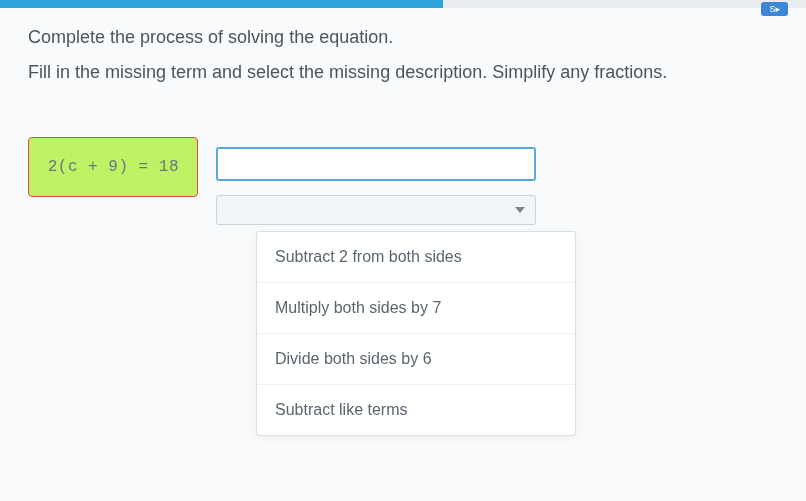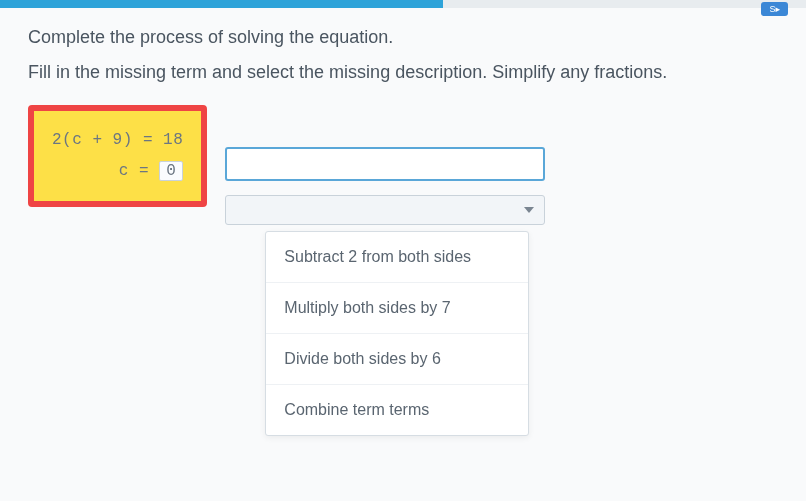--- a/index.html
+++ b/index.html
@@ -46,25 +46,26 @@
       font-size: 18px;
       line-height: 1.7;
       margin-bottom: 18px;
     }
     .work-area {
       display: flex;
       gap: 18px;
       align-items: flex-start;
     }
     .equation-panel {
-      border: 6px solid #ef4444;
-      background: #fde047;
+      border: 1px solid #ef4444;
+      background: #bef264;
       border-radius: 4px;
       padding: 14px 18px 14px 18px;
       min-width: 170px;
+      margin-top: 32px;
     }
     .eq-row {
       color: #6b7682;
       font-size: 16px;
       font-family: "Courier New", monospace;
       text-align: right;
       padding: 6px 0;
       letter-spacing: 0.5px;
     }
     .eq-answer-box {
@@ -106,21 +107,21 @@
       margin-bottom: 6px;
     }
     .caret-down {
       width: 0;
       height: 0;
       border-left: 5px solid transparent;
       border-right: 5px solid transparent;
       border-top: 6px solid #7a8591;
     }
     .dropdown-list {
-      width: 264px;
+      width: 320px;
       border: 1px solid #d6dde3;
       background: #fff;
       border-radius: 3px;
       box-shadow: 0 2px 6px rgba(0,0,0,0.06);
       overflow: hidden;
       margin-left: 40px;
     }
     .dropdown-option {
       padding: 16px 18px;
       color: #5a6570;
@@ -138,33 +139,30 @@
 <div class="top-bar"></div>
 <button class="top-corner-btn">S▸</button>
 
 <div class="content">
   <div class="question-text">Complete the process of solving the equation.</div>
   <div class="question-sub">Fill in the missing term and select the missing description. Simplify any fractions.</div>
 
   <div class="work-area">
     <div class="equation-panel">
       <div class="eq-row">2(c + 9) = 18</div>
-      <div class="eq-row">
-        <span>c = </span><span class="eq-answer-box">0</span>
-      </div>
     </div>
 
     <div class="right-col">
       <input type="text" class="text-input" value="" style="">
 
       <div class="dropdown-closed">
         <span class="caret-down"></span>
       </div>
 
       <div class="dropdown-list">
         <div class="dropdown-option">Subtract 2 from both sides</div>
         <div class="dropdown-option">Multiply both sides by 7</div>
         <div class="dropdown-option">Divide both sides by 6</div>
-        <div class="dropdown-option">Combine term terms</div>
+        <div class="dropdown-option">Subtract like terms</div>
       </div>
     </div>
   </div>
 </div>
 
 </body></html>

